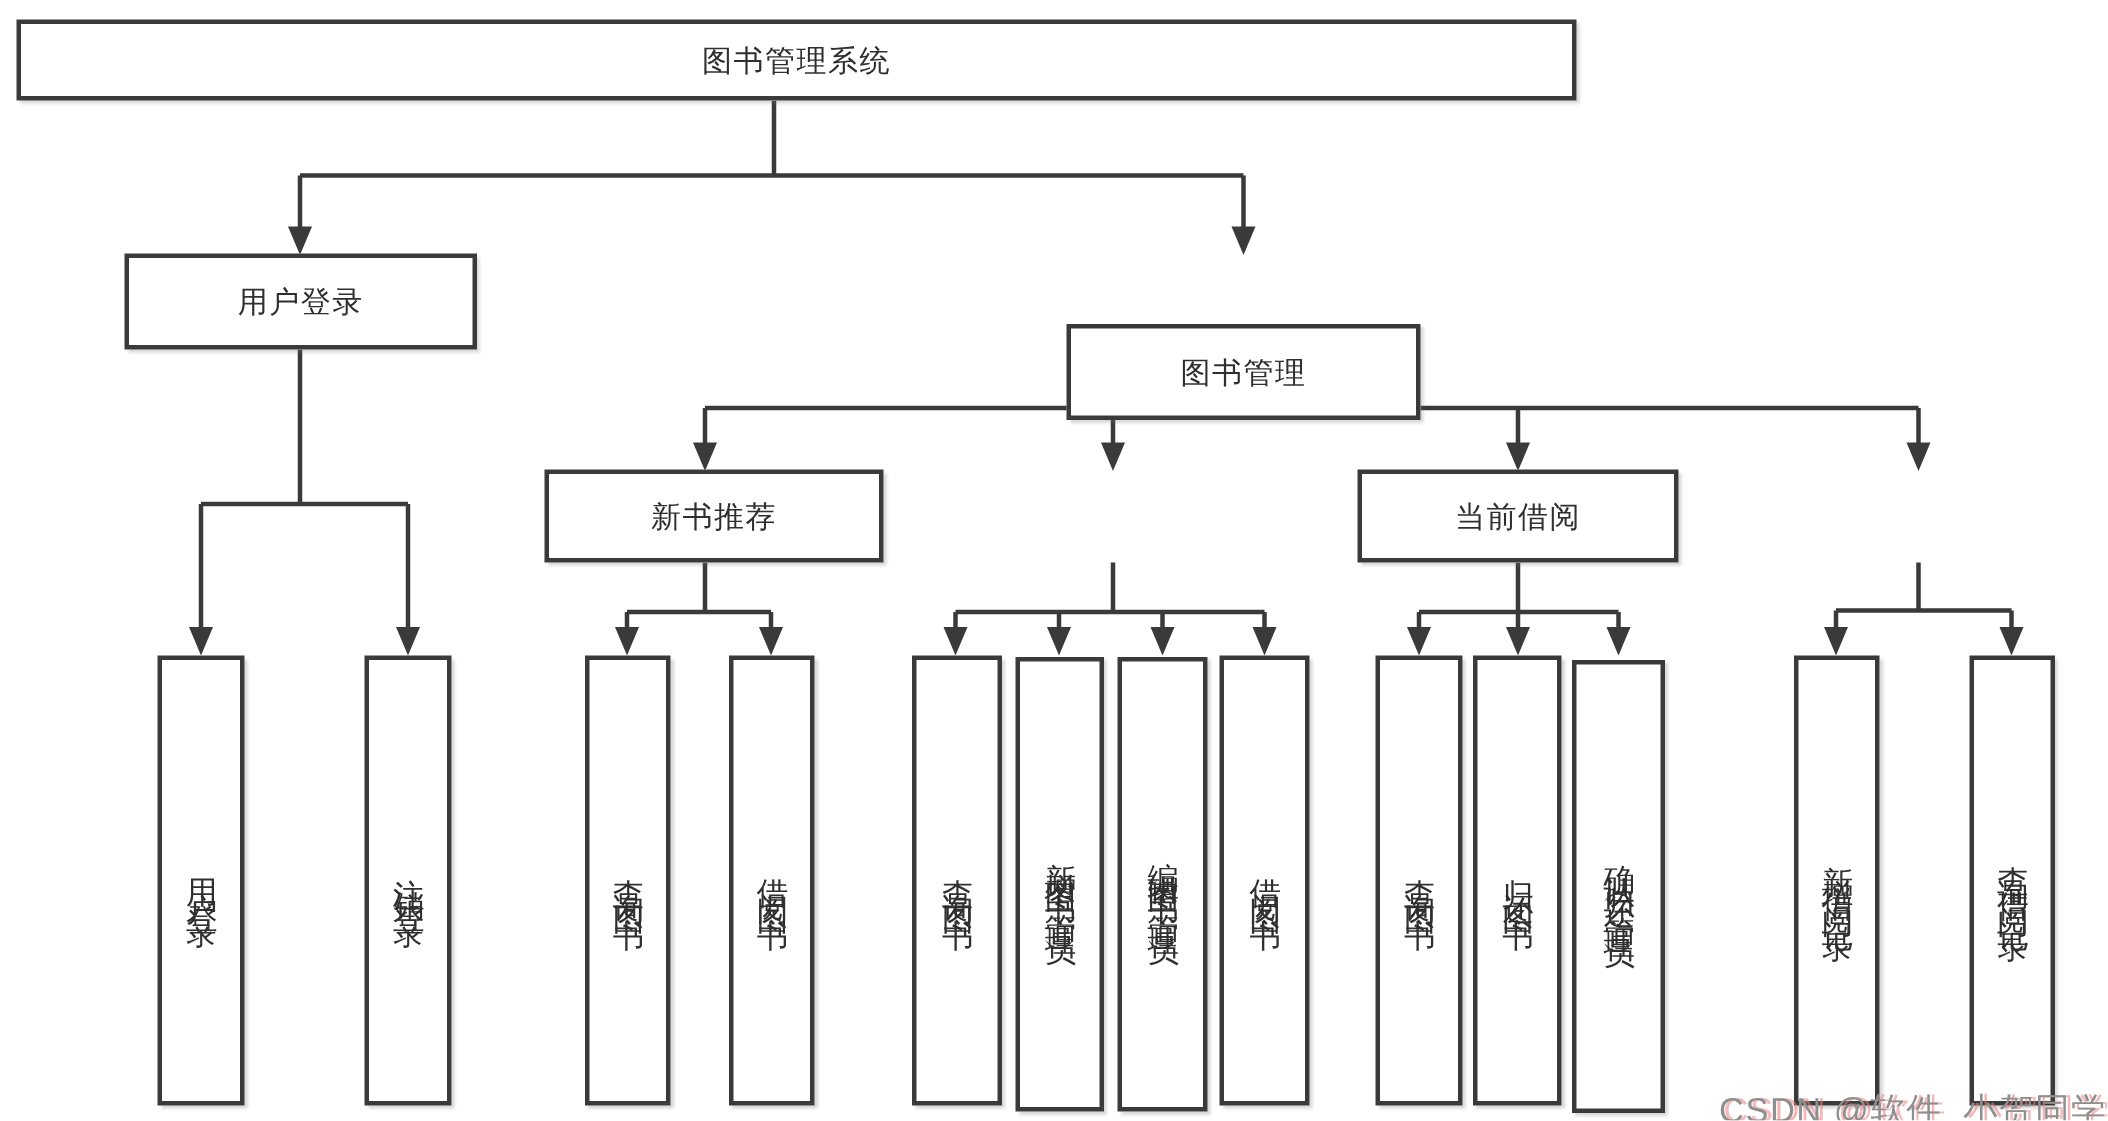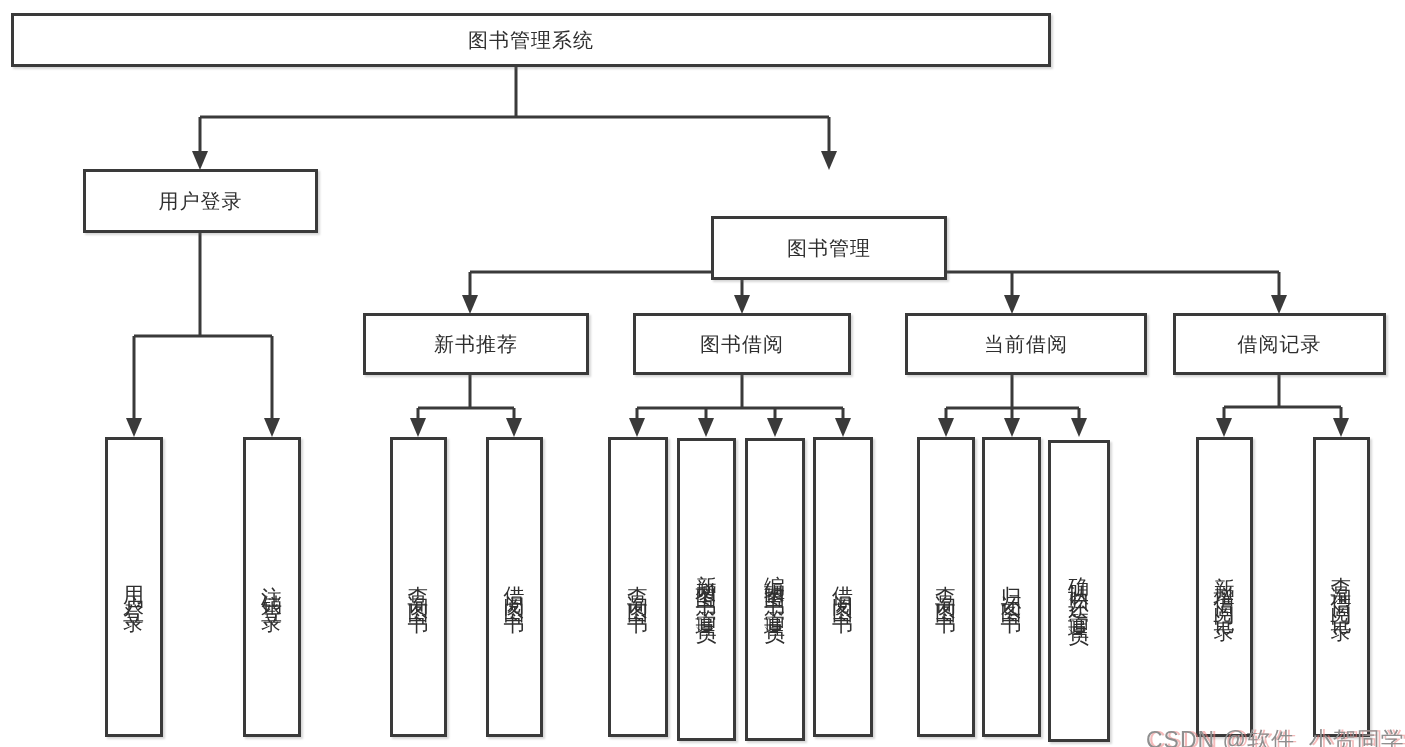--- a/index.html
+++ b/index.html
@@ -88,23 +88,21 @@
     <polygon points="1216,418 1232,418 1224,437"></polygon>
     <polygon points="1333,418 1349,418 1341,437"></polygon>
   </svg>
 
   <div class="node hnode" style="left:11px;top:13px;width:1040px;height:54px;text-align:center;">图书管理系统</div>
 
   <div class="node hnode" style="left:83px;top:169px;width:235px;height:64px;">用户登录</div>
   <div class="node hnode" style="left:711px;top:169px;width:236px;height:64px;margin-top:47px;">图书管理</div>
 
   <div class="node hnode" style="left:363px;top:313px;width:226px;height:62px;">新书推荐</div>
-  <div class="node hnode" style="left:633px;top:313px;width:218px;height:62px;">图书借阅</div>
-  <div class="node hnode" style="left:905px;top:313px;width:242px;height:62px;">当前借阅</div>
-  <div class="node hnode" style="left:1173px;top:313px;width:213px;height:62px;">借阅记录</div>
+  <div class="node hnode" style="left:905px;top:313px;width:214px;height:62px;">当前借阅</div>
 
   <div class="node vnode" style="left:105px;top:437px;width:58px;height:300px;">用户登录</div>
   <div class="node vnode" style="left:243px;top:437px;width:58px;height:300px;">注销登录</div>
 
   <div class="node vnode" style="left:390px;top:437px;width:57px;height:300px;">查询图书</div>
   <div class="node vnode" style="left:486px;top:437px;width:57px;height:300px;">借阅图书</div>
 
   <div class="node vnode" style="left:608px;top:437px;width:60px;height:300px;">查询图书</div>
   <div class="node vnode" style="left:677px;top:438px;width:59px;height:303px;letter-spacing:7px;">新增图书（管理员）</div>
   <div class="node vnode" style="left:745px;top:438px;width:60px;height:303px;letter-spacing:7px;">编辑图书（管理员）</div>

